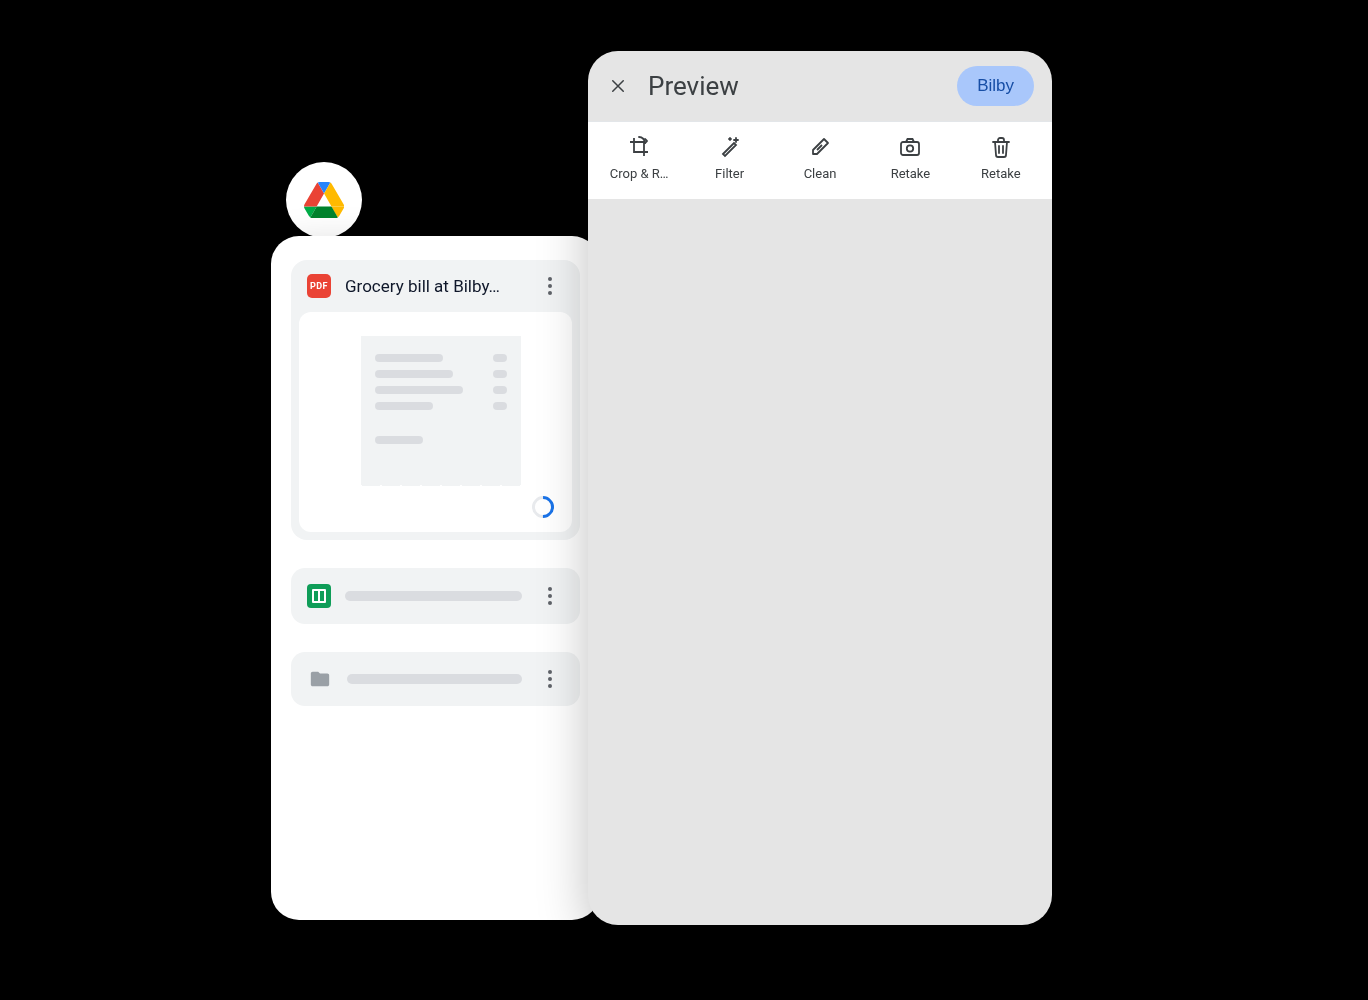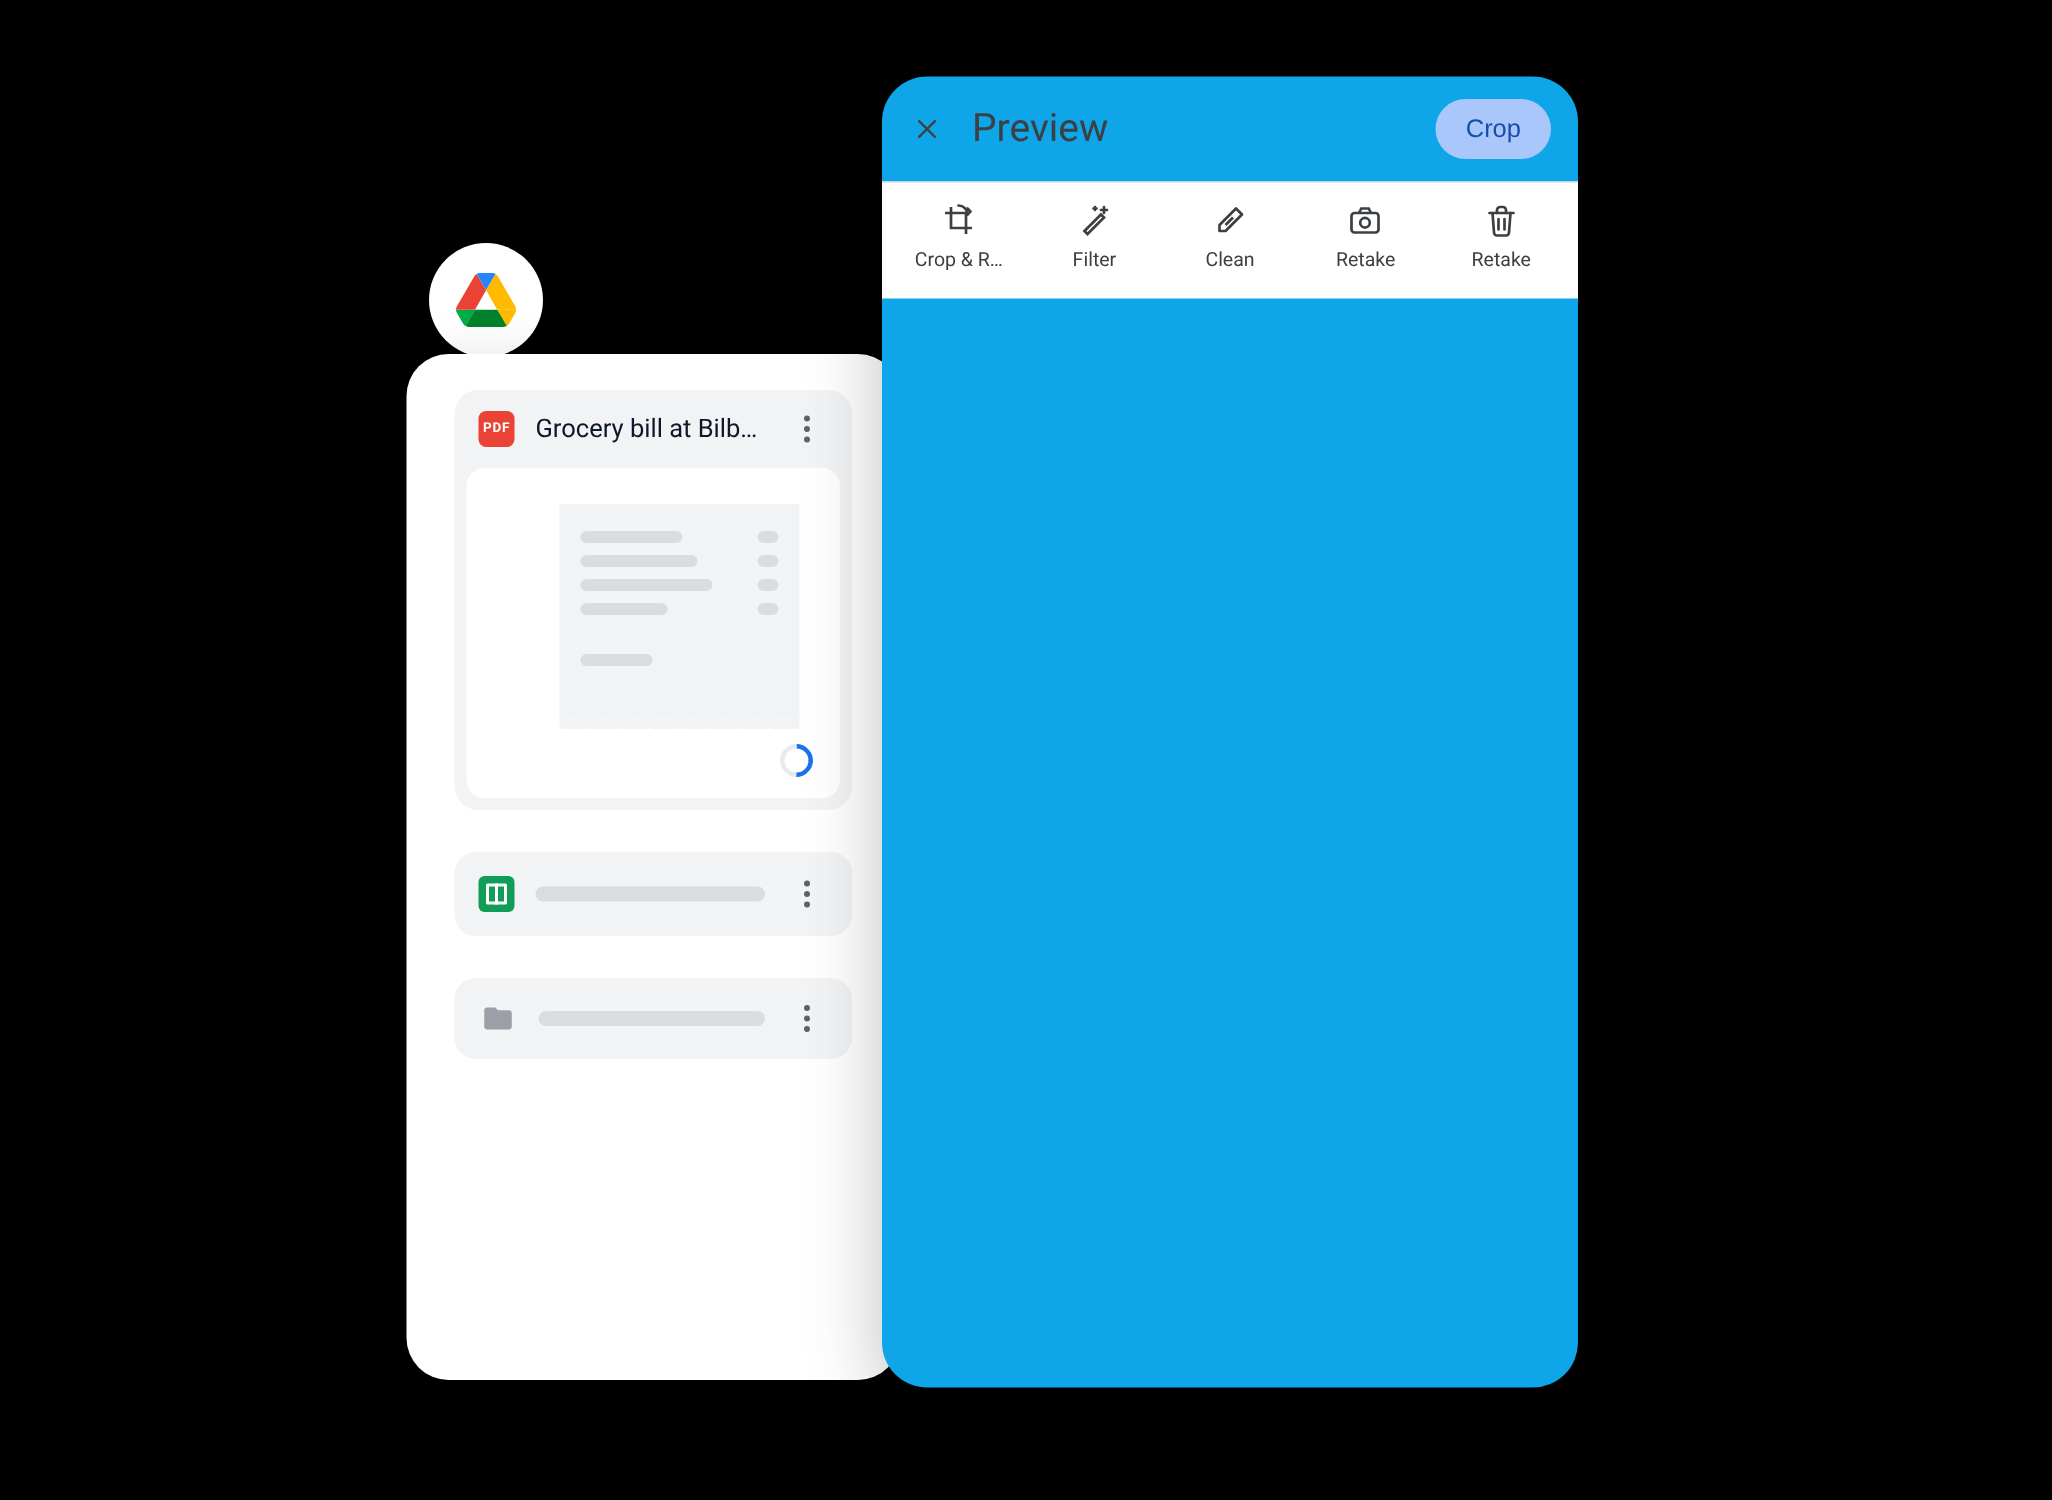--- a/index.html
+++ b/index.html
@@ -29,21 +29,21 @@
   }
   .drive-card {
     position: absolute;
     left: 271px;
     top: 236px;
     width: 329px;
     height: 684px;
     background: #fff;
     border-radius: 28px;
     box-shadow: 0 10px 40px rgba(0,0,0,0.18);
-    padding: 24px 32px;
+    padding: 24px 20px;
   }
   .file-block {
     background: #f1f3f4;
     border-radius: 16px;
     overflow: hidden;
   }
   .file-header {
     display: flex;
     align-items: center;
     gap: 14px;
@@ -142,21 +142,21 @@
     flex:1; height:10px; border-radius:5px; background:#dadce0;
   }
 
   
   .phone {
     position:absolute;
     left: 588px;
     top: 51px;
     width: 464px;
     height: 874px;
-    background: #0ea5e9;
+    background: #e5e5e5;
     border-radius: 30px;
     box-shadow: 0 14px 50px rgba(0,0,0,0.25);
     display:flex;
     flex-direction:column;
     overflow:hidden;
   }
   .phone-header {
     height: 70px;
     display:flex;
     align-items:center;
@@ -345,21 +345,21 @@
 </div>
 
 <div class="phone">
   <div class="phone-header">
     <div class="close-x">
       <svg width="18" height="18" viewBox="0 0 24 24">
           <path stroke="#3c4043" stroke-width="2" stroke-linecap="round" fill="none" d="M5 5l14 14M19 5L5 19"></path>
         </svg>
     </div>
     <div class="phone-title">Preview</div>
-    <button class="done-btn">Crop</button>
+    <button class="done-btn">Bilby</button>
   </div>
 
 
   <div class="phone-toolbar">
     <div class="tool-btn">
       <span class="ico">
         <svg width="24" height="24" viewBox="0 0 24 24" fill="none" stroke="#3c4043" stroke-width="1.8">
             <path d="M7 3v14h14"></path>
             <path d="M17 21V7H3"></path>
             <path d="M12 2a6 6 0 016 6" stroke-linecap="round"></path>

